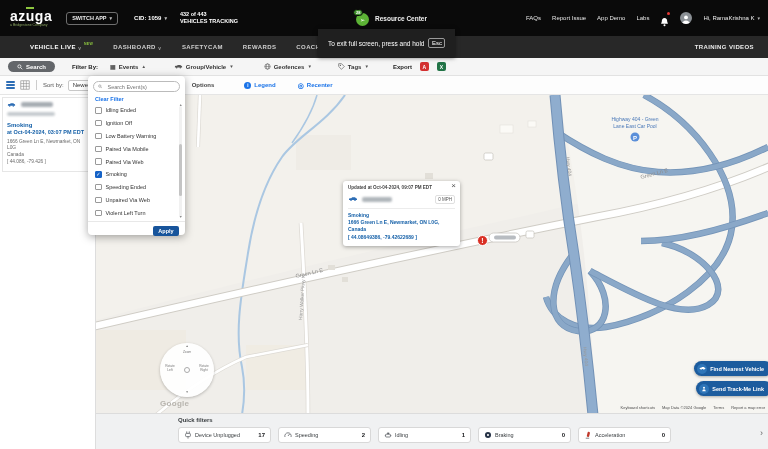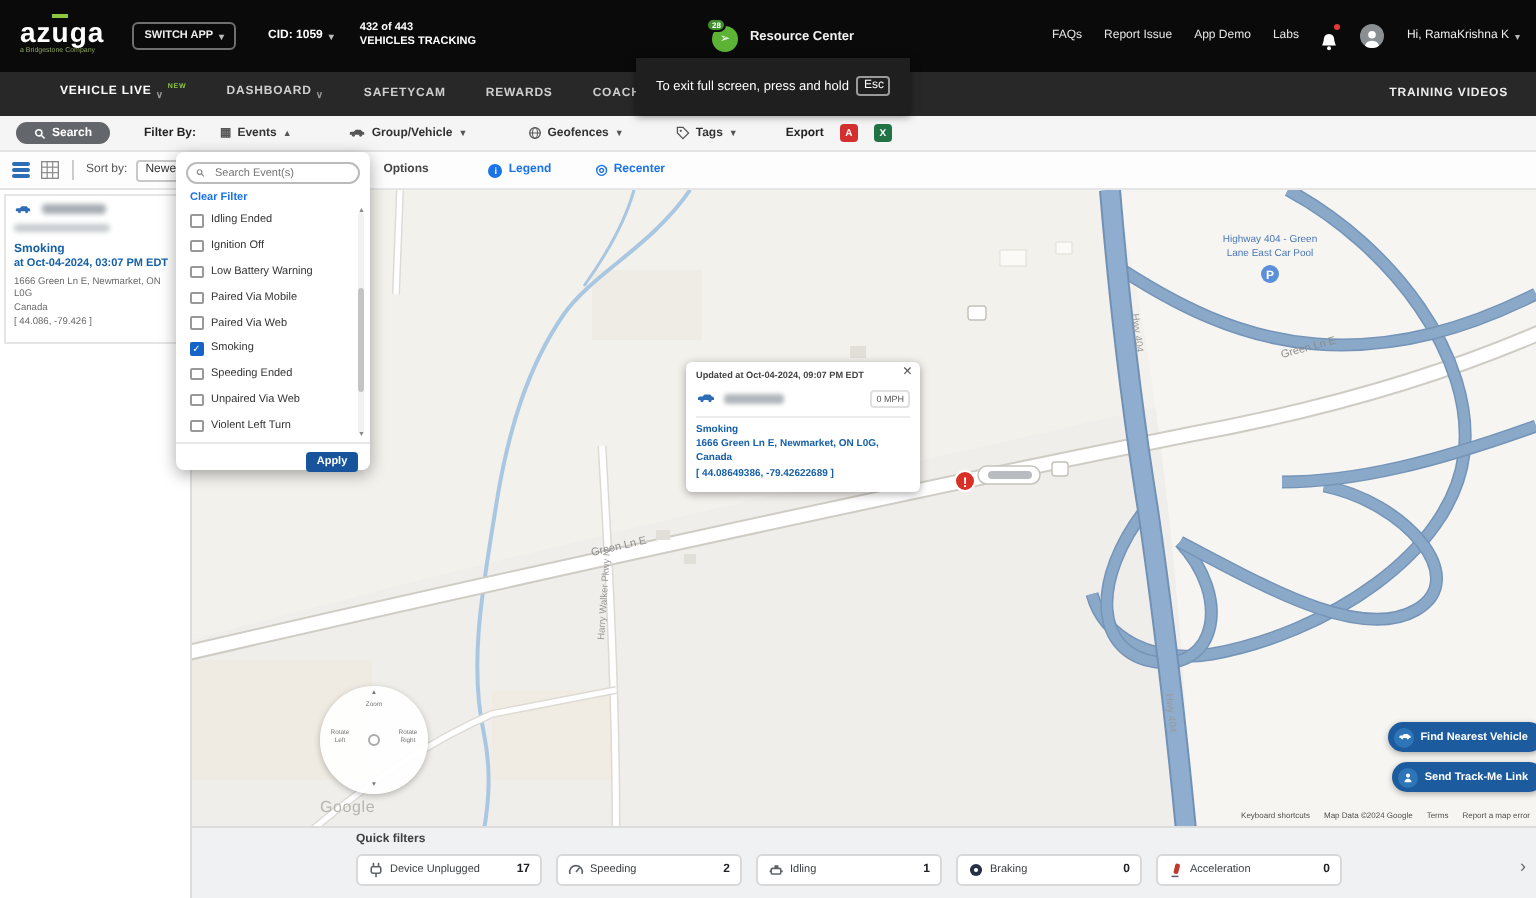--- a/index.html
+++ b/index.html
@@ -132,21 +132,21 @@
   
   .compass{position:absolute;left:64px;top:248px;width:54px;height:54px;border-radius:50%;
            background:rgba(255,255,255,.93);box-shadow:0 1px 3px rgba(0,0,0,.25);z-index:12;color:#777;}
   .compass div{position:absolute;font-size:3.2px;text-align:center;line-height:1.2;}
   .c-zoom{top:6px;left:0;right:0;}
   .c-left{left:3px;top:22px;width:14px;}
   .c-right{right:3px;top:22px;width:14px;}
   .c-dot{top:24px;left:24px;width:6px;height:6px;border:1px solid #aaa;border-radius:50%;}
   .c-up{top:2px;left:0;right:0;} .c-down{bottom:2px;left:0;right:0;}
 
-  .google-logo{position:absolute;left:64px;top:304px;font-size:8px;font-weight:normal;color:#b8b5af;
+  .google-logo{position:absolute;left:64px;top:304px;font-size:8px;font-weight:bold;color:#b8b5af;
                letter-spacing:.3px;z-index:12;text-align:center;}
 
   
   .map-btns{position:absolute;right:-4px;top:266px;display:flex;flex-direction:column;gap:5px;z-index:15;align-items:flex-end;}
   .map-btn{background:#1c5c9e;color:#fff;font-size:5.5px;font-weight:bold;border-radius:9px;
            padding:2.5px 8px 2.5px 3px;display:flex;align-items:center;gap:3px;
            box-shadow:0 1px 3px rgba(0,0,0,.3);white-space:nowrap;}
   .mb-ic{width:10px;height:10px;border-radius:50%;background:#2e75b8;display:flex;
          align-items:center;justify-content:center;flex:none;}
 

